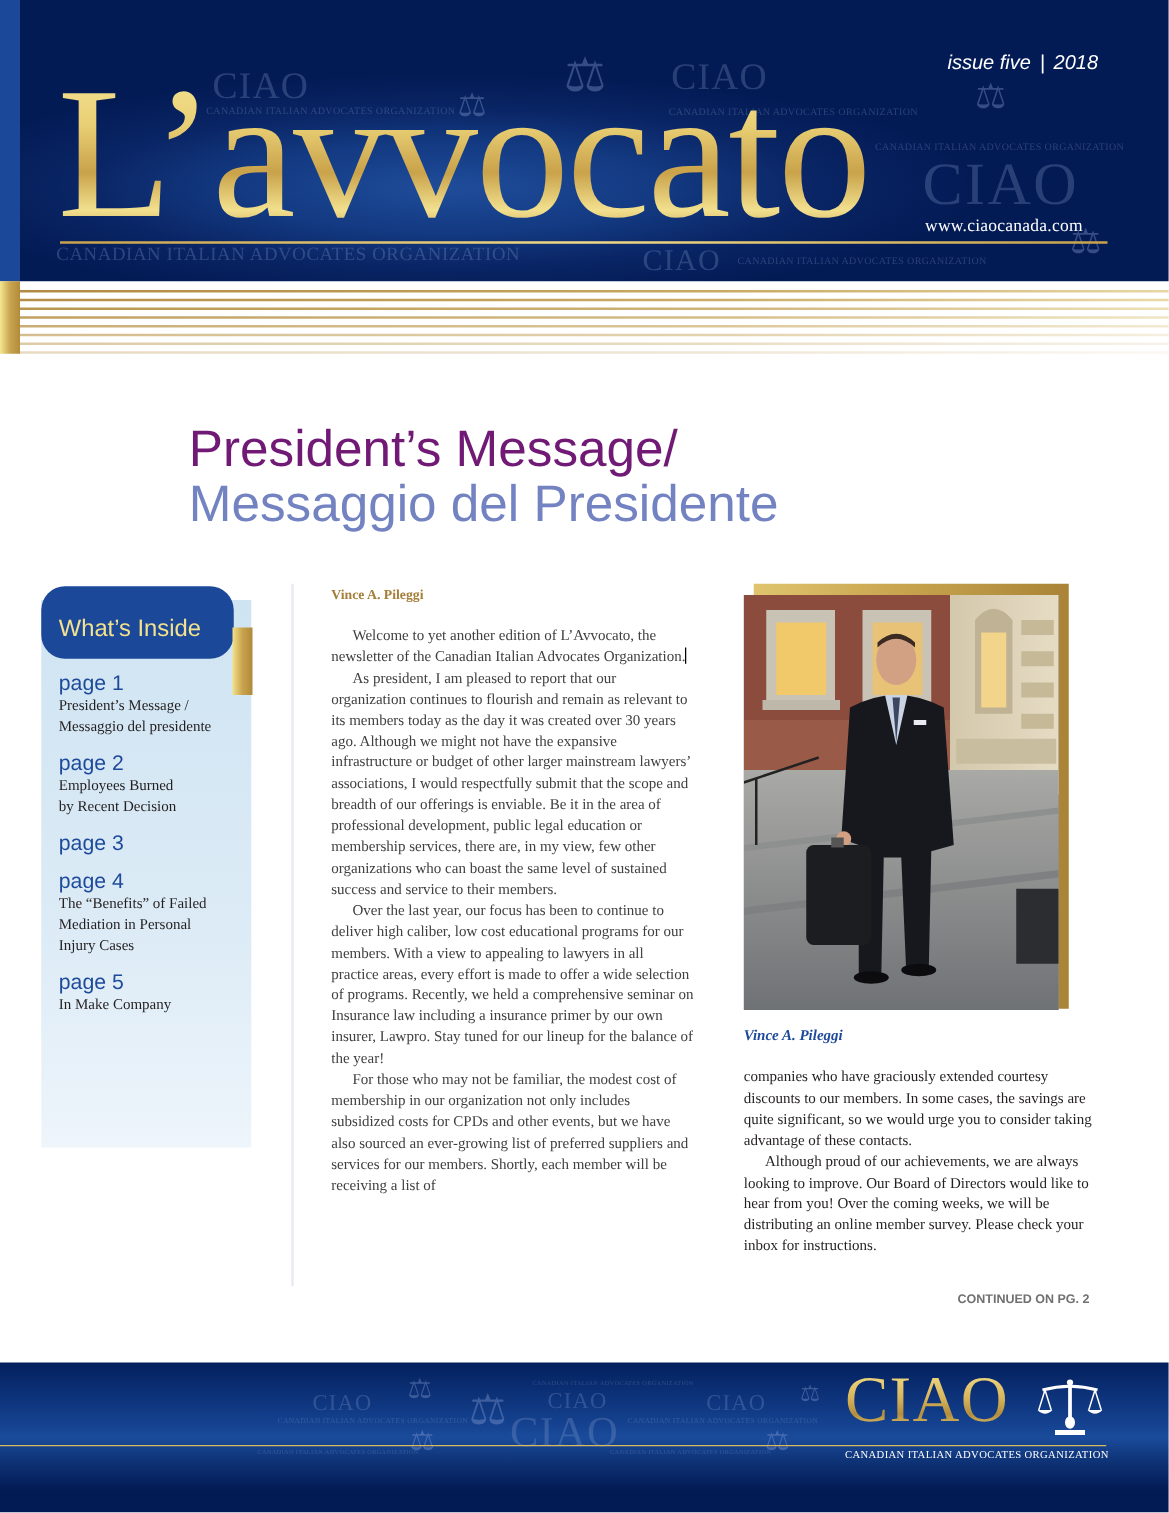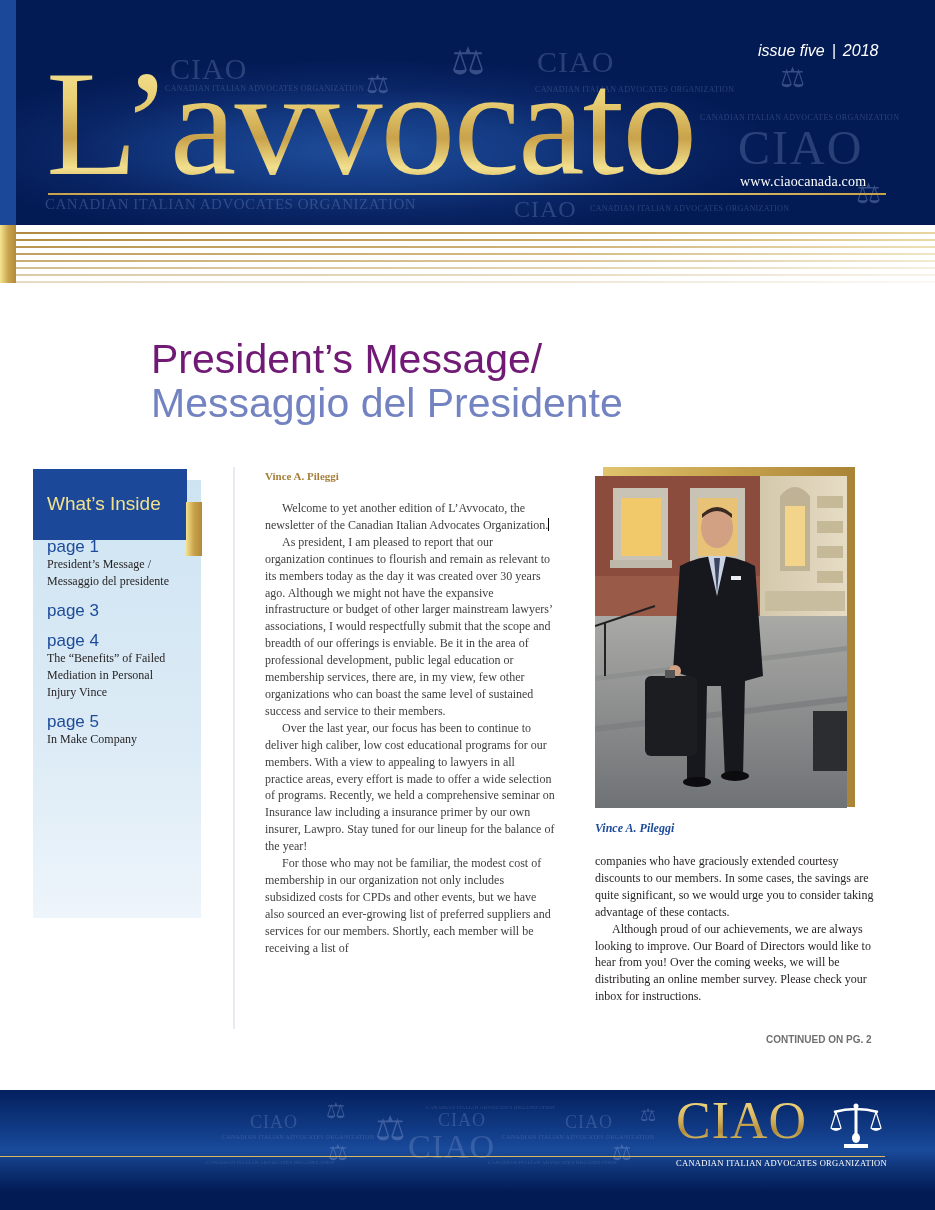--- a/index.html
+++ b/index.html
@@ -36,21 +36,21 @@
   .stripes-edge { position: absolute; left: 0; top: 0; width: 16px; height: 58px; background: linear-gradient(90deg, #f5e690, #c9a550, #b38b3a); }
   .stripe { position: absolute; left: 16px; width: 919px; height: 2px; }
 
   
   .headline { position: absolute; left: 151px; top: 337px; font-family: "Liberation Sans", sans-serif; font-size: 41px; line-height: 44px; font-weight: normal; }
   .headline .l1 { color: #701a75; display: block; }
   .headline .l2 { color: #7383c2; display: block; }
 
   
   .sidebar-bg { position: absolute; left: 33px; top: 480px; width: 168px; height: 438px; background: linear-gradient(180deg, #cfe4f2 0%, #dcebf6 60%, #eef5fb 100%); }
-  .sidebar-header { position: absolute; left: 33px; top: 469px; width: 154px; height: 71px; background: #1b4899; }
+  .sidebar-header { position: absolute; left: 33px; top: 469px; width: 154px; height: 58px; background: #1b4899; border-radius: 19px; }
   .sidebar-header span { position: absolute; left: 14px; top: 24px; color: #f2e28e; font-family: "Liberation Sans", sans-serif; font-size: 19px; }
   .sidebar-gold { position: absolute; left: 186px; top: 502px; width: 16px; height: 54px; background: linear-gradient(90deg, #f3e18b, #c9a24c, #b08a3a); }
   .toc { position: absolute; left: 47px; top: 537px; width: 150px; }
   .toc-item { display: block; margin-bottom: 11px; }
   .toc-page { display: block; color: #1d4b9a; font-family: "Liberation Sans", sans-serif; font-size: 17px; line-height: 19px; }
   .toc-desc { display: block; color: #231f20; font-family: "Liberation Serif", serif; font-size: 12px; line-height: 17px; white-space: pre-line; }
 
   .col-divider { position: absolute; left: 233px; top: 467px; width: 2px; height: 562px; background: #e7e9f3; }
 
   
@@ -134,27 +134,32 @@
     <span>What’s Inside</span>
   </div>
   <div class="sidebar-gold"></div>
   <nav class="toc">
     <a class="toc-item">
       <span class="toc-page">page 1</span>
       <span class="toc-desc">President’s Message /
 Messaggio del presidente</span>
     </a>
     <a class="toc-item">
+      <span class="toc-page">page 2</span>
+      <span class="toc-desc">Employees Burned
+by Recent Decision</span>
+    </a>
+    <a class="toc-item">
       <span class="toc-page">page 3</span>
     </a>
     <a class="toc-item">
       <span class="toc-page">page 4</span>
       <span class="toc-desc">The “Benefits” of Failed
 Mediation in Personal
-Injury Vince</span>
+Injury Cases</span>
     </a>
     <a class="toc-item">
       <span class="toc-page">page 5</span>
       <span class="toc-desc">In Make Company</span>
     </a>
   </nav>
 </aside>
 
 <div class="col-divider"></div>
 

